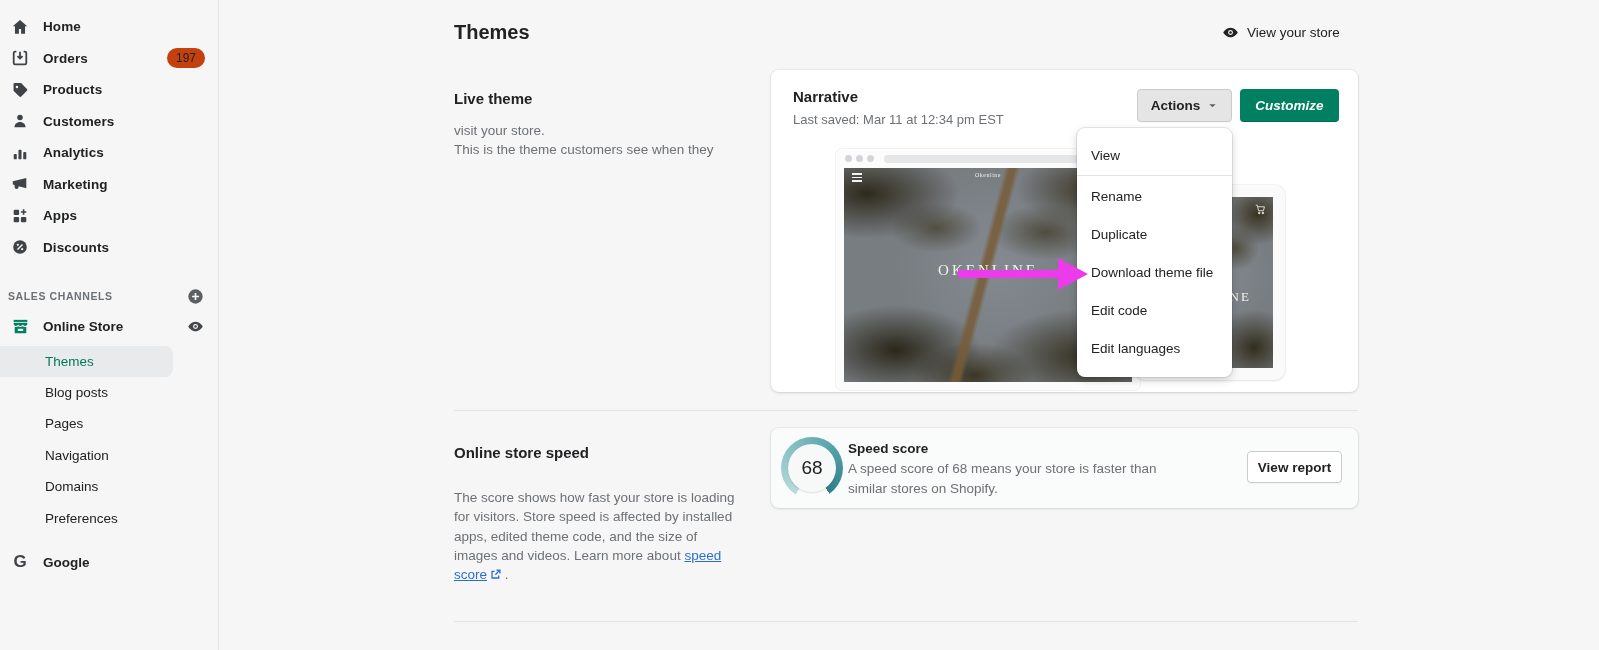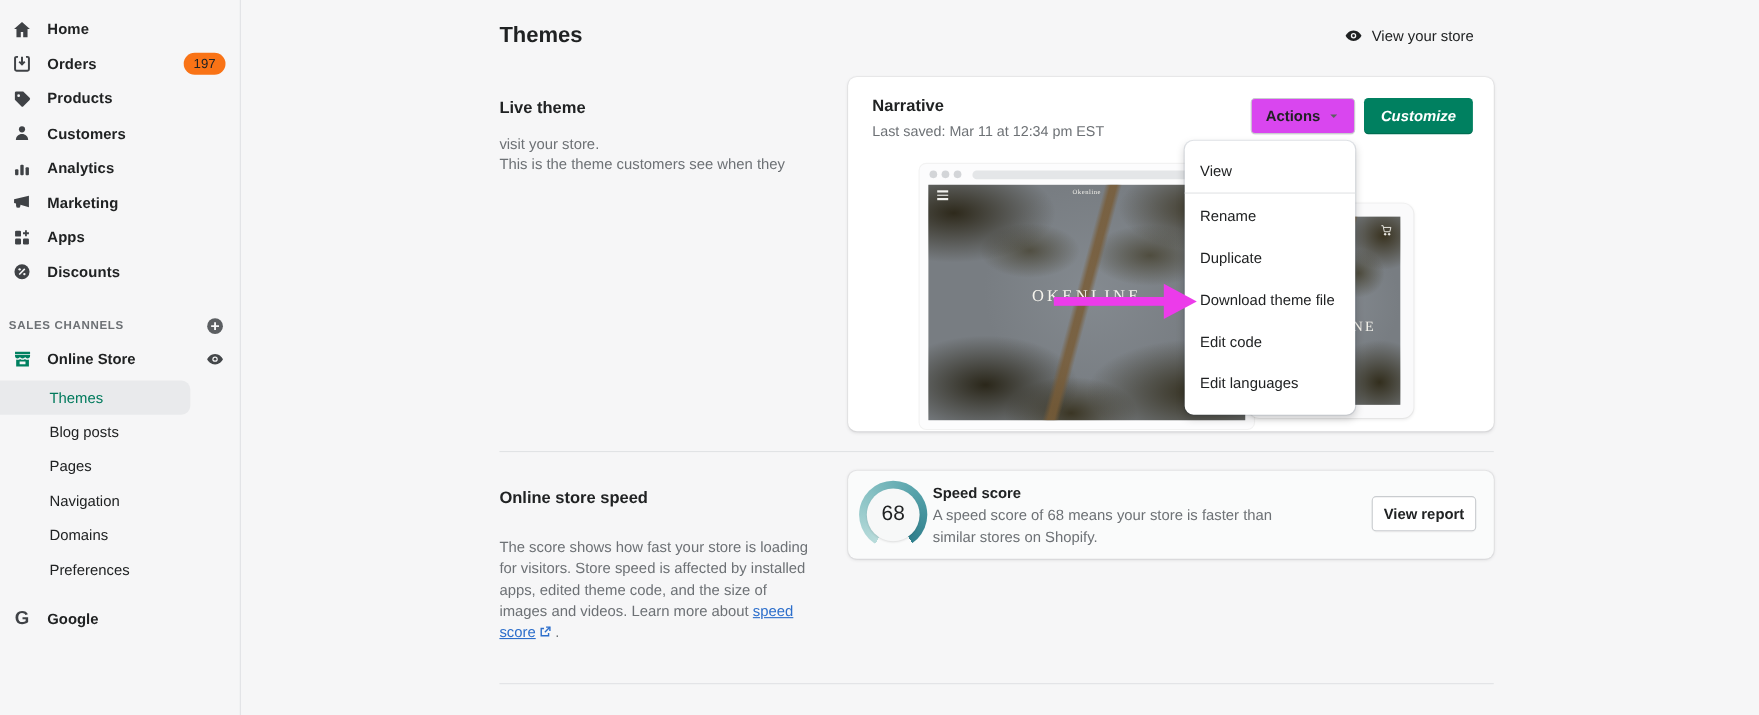--- a/index.html
+++ b/index.html
@@ -7,21 +7,21 @@
   body { font-family:"Liberation Sans", sans-serif; color:#202223; }
   .page { position:relative; width:1599px; height:650px; background:#f6f6f7; overflow:hidden; }
 
   
   .sidebar { position:absolute; left:0; top:0; width:219px; height:650px; background:#f6f6f7;
              border-right:1px solid #e1e3e5; padding-top:11px; }
   .nav-item { position:relative; height:31.5px; display:flex; align-items:center; padding-left:10px; cursor:pointer; }
   .nav-item .nicon { width:20px; height:20px; display:flex; align-items:center; justify-content:center; margin-right:13px; flex:0 0 20px; }
   .nav-item .nlabel { font-size:13.5px; font-weight:700; color:#202223; letter-spacing:.1px; }
   .badge { position:absolute; right:13px; top:50%; transform:translateY(-50%);
-           background:#f97316; color:#202223; font-size:12px; line-height:1;
+           background:#c2410c; color:#202223; font-size:12px; line-height:1;
            padding:4px 9px; border-radius:10px; }
   .section-header { margin-top:24px; height:18px; display:flex; align-items:center; padding:0 14px 0 8px; }
   .section-header .shlabel { font-size:10.5px; font-weight:700; color:#6d7175; letter-spacing:.6px; flex:1; }
   .online-store { margin-top:6px; height:31.5px; display:flex; align-items:center; padding:0 14px 0 10px; cursor:pointer; }
   .online-store .nicon { width:20px; height:20px; margin-right:13px; display:flex; align-items:center; justify-content:center; }
   .online-store .nlabel { font-size:13.5px; font-weight:700; flex:1; }
   .sub-items { margin-top:3px; }
   .sub-item { height:31.4px; display:flex; align-items:center; padding-left:45px; font-size:13.5px; color:#202223; cursor:pointer; width:173px; }
   .sub-item.active { background:#e9eaec; border-radius:0 8px 8px 0; color:#007a5c; }
   .google-item { margin-top:13px; height:31px; display:flex; align-items:center; padding-left:10px; cursor:pointer; }
@@ -39,21 +39,21 @@
   a.inline-link { color:#2c6ecb; text-decoration:underline; cursor:pointer; }
 
   
   .card { position:absolute; background:#ffffff; border-radius:8px;
           box-shadow:0 0 0 1px rgba(63,63,68,.05), 0 1px 3px rgba(63,63,68,.15); }
   .theme-card { left:771px; top:70px; width:587px; height:322px; }
   .theme-name { position:absolute; left:22px; top:18px; font-size:15px; font-weight:700; }
   .theme-saved { position:absolute; left:22px; top:42px; font-size:13px; color:#6d7175; }
   .btn { display:flex; align-items:center; justify-content:center; border-radius:4px; cursor:pointer;
          font-size:13.5px; font-weight:700; }
-  .btn-actions { position:absolute; left:366px; top:19px; width:95px; height:33px; background:#d946ef;
+  .btn-actions { position:absolute; left:366px; top:19px; width:95px; height:33px; background:#e5e5e5;
                  border:1px solid #c9cccf; gap:7px; color:#202223; box-shadow:0 1px 0 rgba(0,0,0,.04); }
   .btn-customize { position:absolute; left:469px; top:19px; width:99px; height:33px; background:#008060;
                    color:#ffffff; border:none; box-shadow:inset 0 -1px 0 rgba(0,0,0,.15);font-style:italic; }
 
   
   .browser-mock { position:absolute; left:65px; top:79px; width:304px; height:241px; background:#fcfcfd;
                   border-radius:6px; box-shadow:0 0 0 1px rgba(0,0,0,.05); z-index:1; }
   .chrome { position:absolute; left:0; top:0; right:0; height:19px; }
   .dot { position:absolute; top:6px; width:7px; height:7px; border-radius:50%; background:#d3d5d8; }
   .urlbar { position:absolute; left:48px; right:10px; top:6px; height:8px; border-radius:4px; background:#e4e6e8; }

